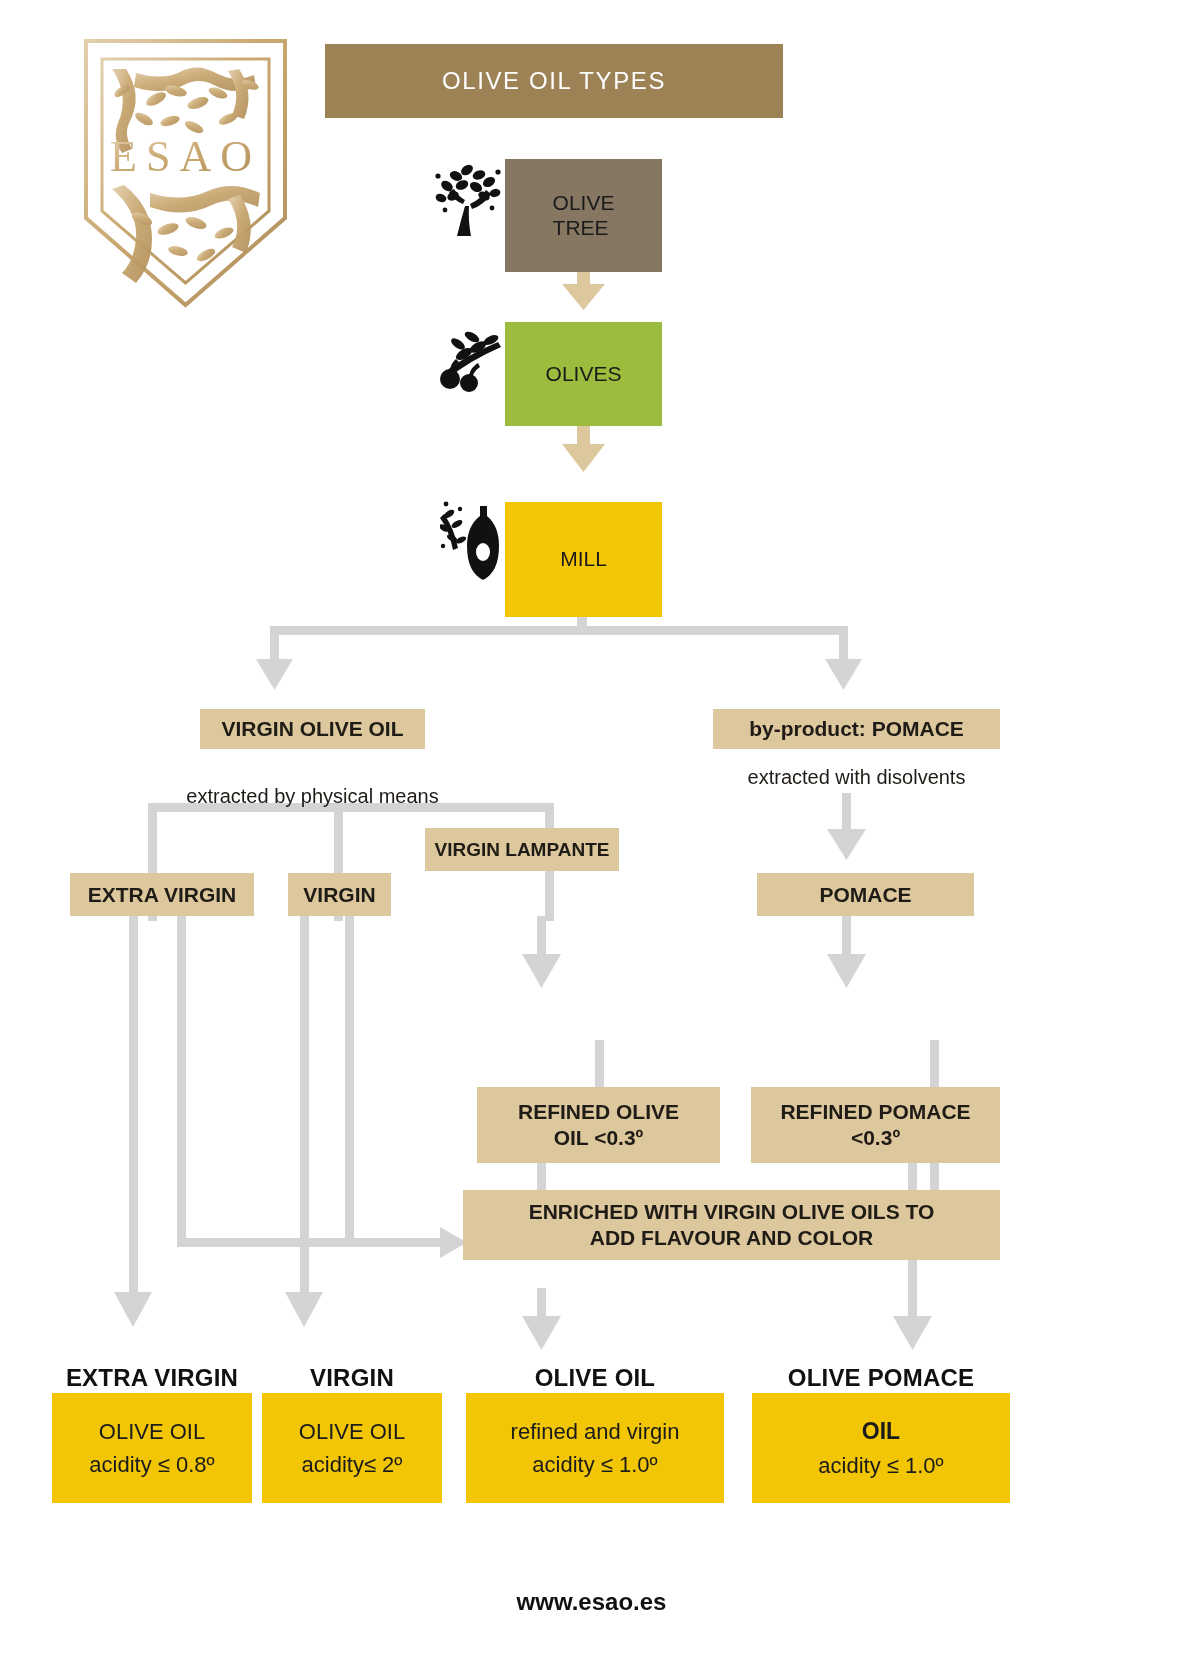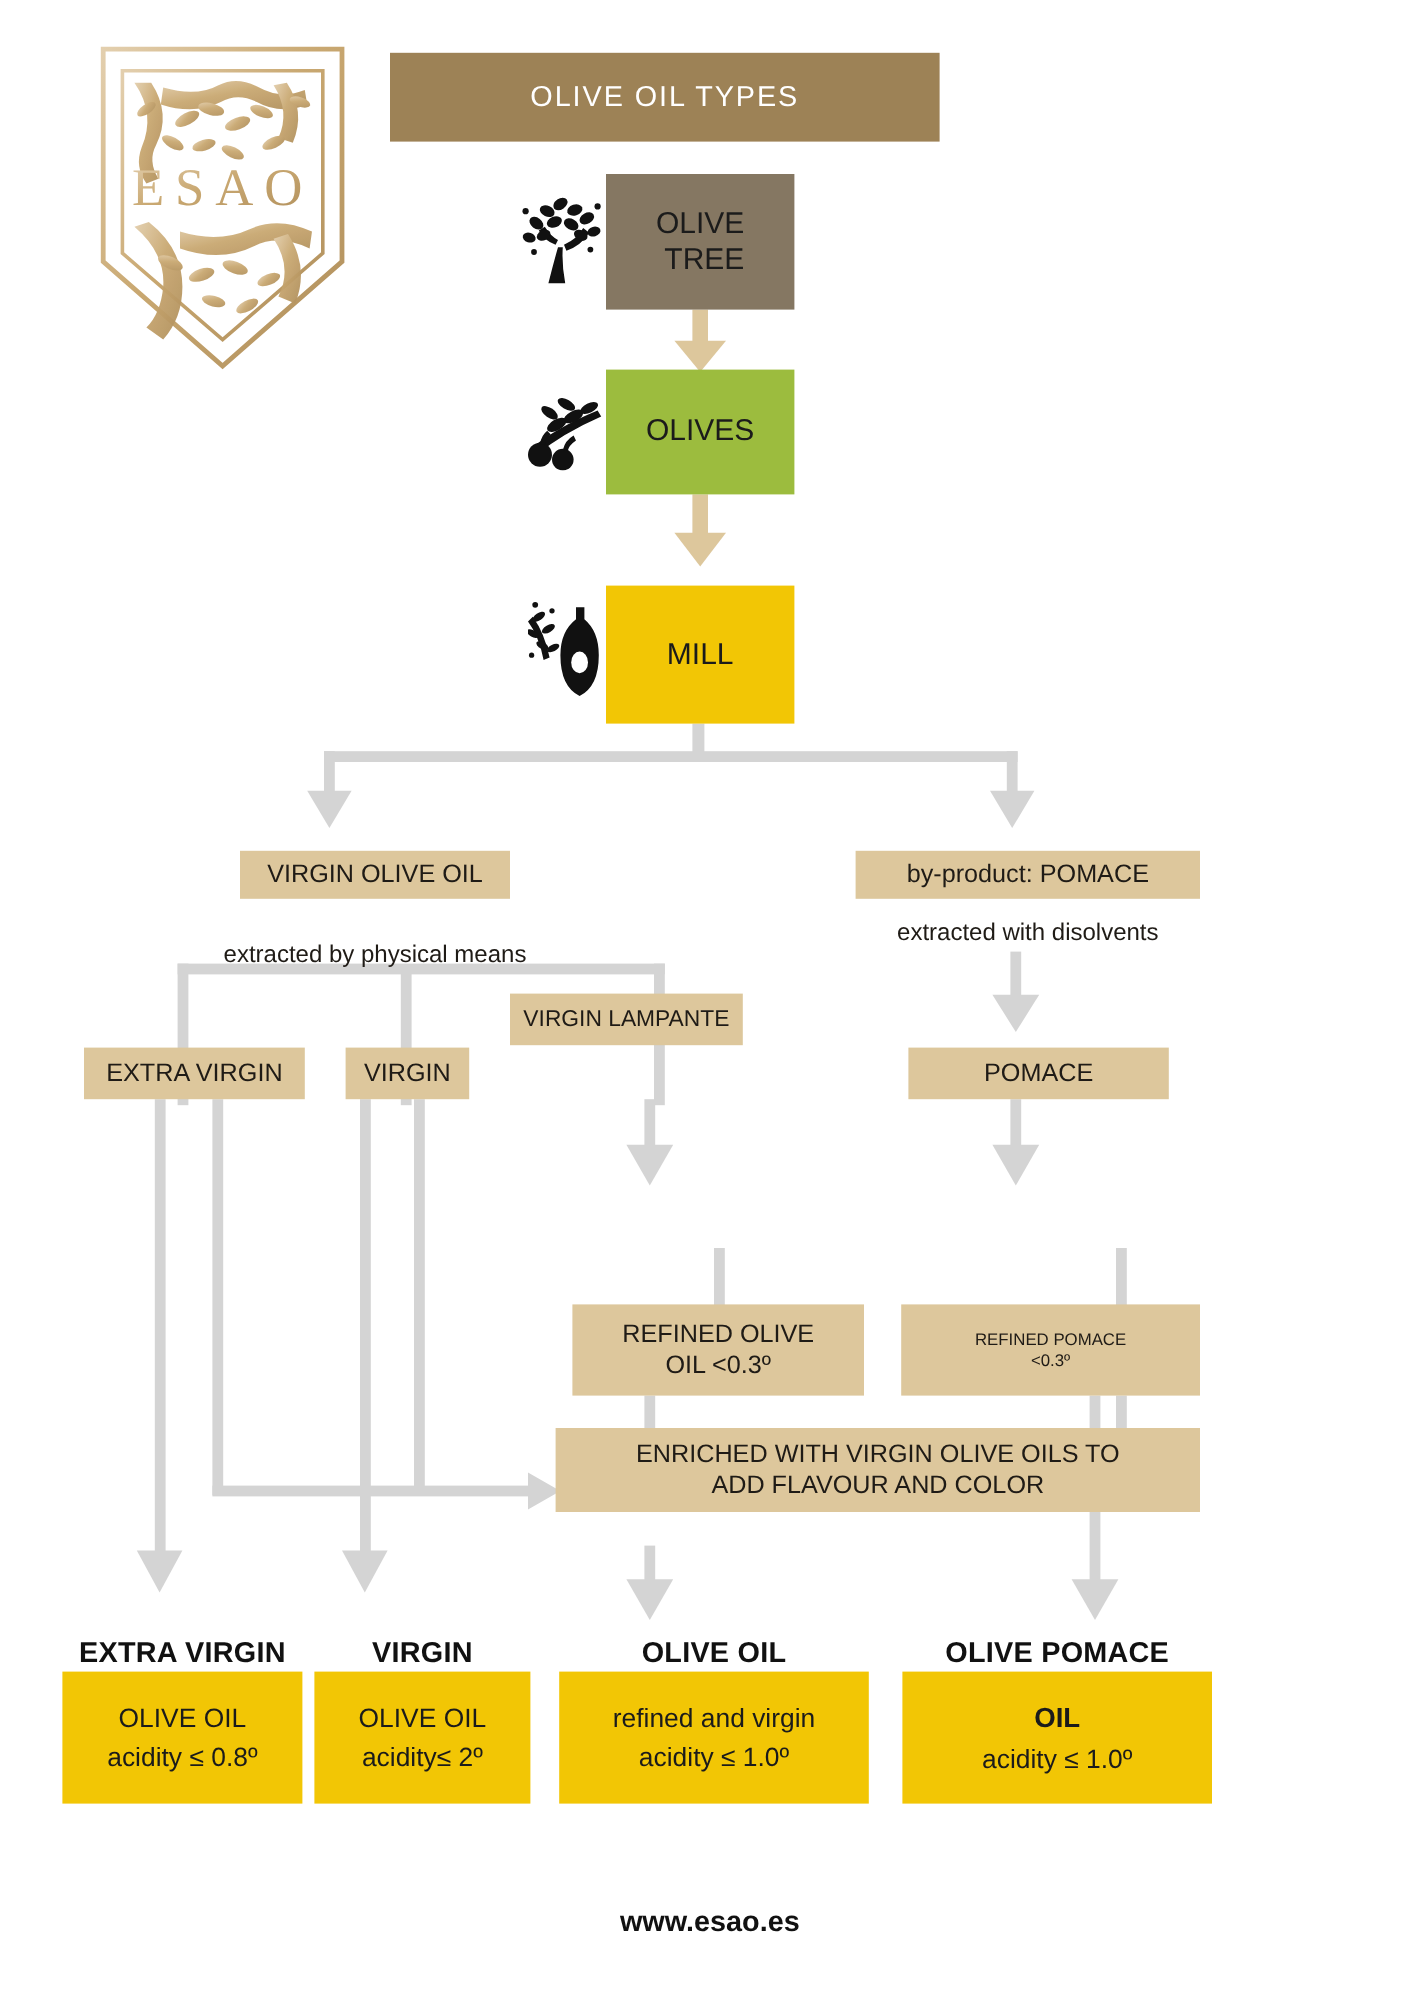--- a/index.html
+++ b/index.html
@@ -35,56 +35,57 @@
   .title-banner span {
     color: #ffffff;
     font-size: 24px;
     letter-spacing: 1.6px;
     font-weight: 400;
   }
 
   
   .pbox {
     display: flex; align-items: center; justify-content: center;
-    font-size: 25px; color: #1b1b1b; font-weight: 300; line-height: 1.18;
-    text-align: right;
+    font-size: 21px; color: #1b1b1b; font-weight: 300; line-height: 1.18;
+    text-align: left;
+    margin-top: 14px;
   }
   .pbox.tree  { left: 505px; top: 145px;  width: 157px; height: 113px; background: #857762; }
   .pbox.olives{ left: 505px; top: 308px;  width: 157px; height: 104px; background: #9cbc3e; }
   .pbox.mill  { left: 505px; top: 488px;  width: 157px; height: 115px; background: #f2c605; }
 
   .picon { display: block; }
   .picon.tree   { left: 432px; top: 160px; width: 72px; height: 80px; }
   .picon.olives { left: 436px; top: 330px; width: 68px; height: 62px; }
   .picon.mill   { left: 440px; top: 500px; width: 64px; height: 82px; }
   .picon svg { display:block; width:100%; height:100%; }
 
   
   .tbox {
     background: #ddc79c;
     display: flex; align-items: center; justify-content: center;
     text-align: center;
     color: #1f1b16;
     font-weight: 300;
     line-height: 1.22;
   }
-  .tbox .inner { padding: 0 8px; }
+  .tbox .inner { padding: 0 8px; font-weight: bold; }
 
   .b-vop    { left: 200px; top: 709px;  width: 225px; height: 40px; font-size: 21px; }
   .b-pomace-bp { left: 713px; top: 709px; width: 287px; height: 40px; font-size: 21px; }
 
   .b-extra  { left: 70px;  top: 873px;  width: 184px; height: 43px; font-size: 21px; }
   .b-virgin { left: 288px; top: 873px;  width: 103px; height: 43px; font-size: 21px; }
   .b-lamp   { left: 425px; top: 828px;  width: 194px; height: 43px; font-size: 19px; }
   .b-pom    { left: 757px; top: 873px;  width: 217px; height: 43px; font-size: 21px; }
 
   .b-refining { left: 463px; top: 1001px; width: 537px; height: 39px; font-size: 21px; }
 
   .b-refoil   { left: 477px; top: 1087px; width: 243px; height: 76px; font-size: 21px; }
-  .b-refpom   { left: 751px; top: 1087px; width: 249px; height: 76px; font-size: 14px; }
+  .b-refpom   { left: 751px; top: 1087px; width: 249px; height: 76px; font-size: 21px; }
 
   .b-enriched { left: 463px; top: 1190px; width: 537px; height: 70px; font-size: 21px; }
 
   
   .caption {
     font-size: 20px; color: #1f1b16; font-weight: 300; text-align: center;
   }
   .cap-left  { left: 180px; top: 766px; width: 265px; margin-top: 19px; }
   .cap-right { left: 708px; top: 766px; width: 297px; }
 

